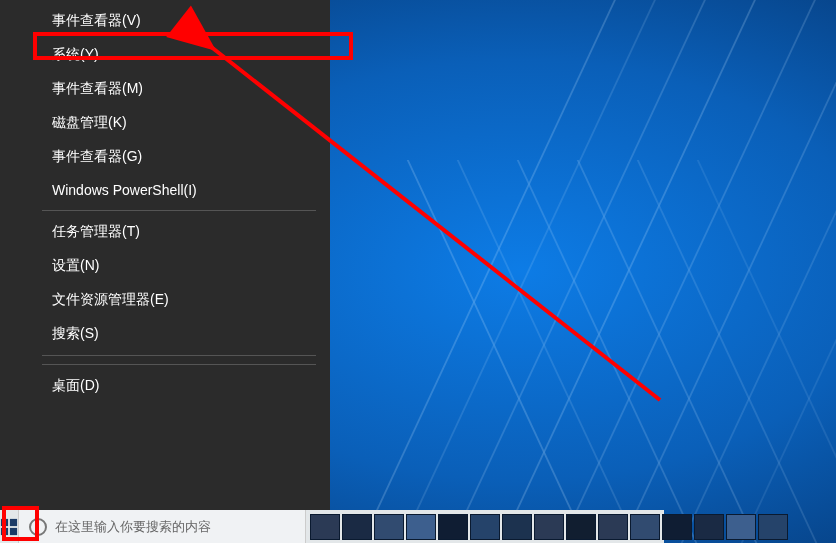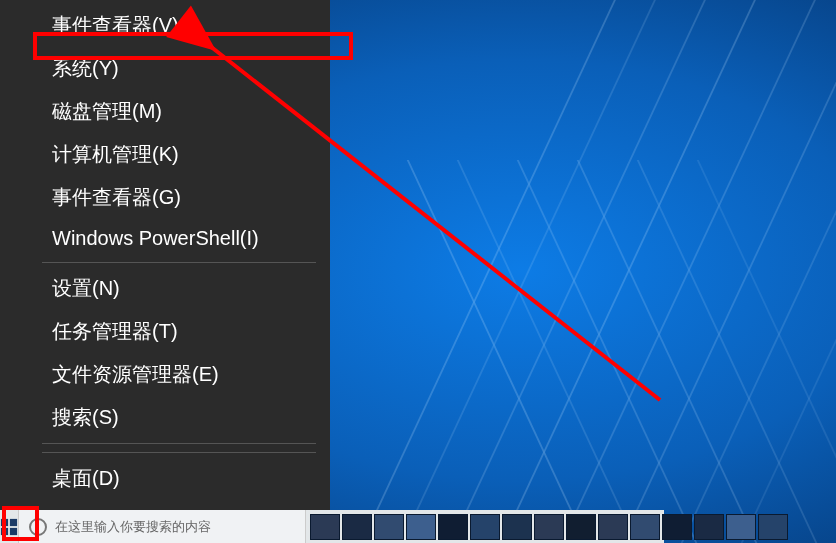--- a/index.html
+++ b/index.html
@@ -33,21 +33,21 @@
       230px 0 0 rgba(200,230,255,0.4),
       290px 0 0 rgba(200,230,255,0.3);
   }
 
   .context-menu {
     position: absolute;
     left: 0; top: 0;
     width: 330px; height: 510px;
     background: #2b2b2b;
     color: #fff;
-    font-size: 20px;
+    font-size: 14px;
     display: flex; flex-direction: column;
     padding-top: 4px;
   }
   .menu-item {
     padding: 8px 0 8px 52px;
     display:flex; align-items:center; justify-content:space-between;
     cursor: default;
     position:relative;
   }
   .menu-item .chev { margin-right:14px; color:#fff; font-size:12px; }
@@ -90,37 +90,37 @@
   <div class="beams"></div>
 
   <div class="context-menu">
     <div class="menu-item">
       <span>事件查看器(V)</span>
     </div>
     <div class="menu-item">
       <span>系统(Y)</span>
     </div>
     <div class="menu-item">
-      <span>磁盘管理(M)</span>
+      <span>事件查看器(M)</span>
     </div>
     <div class="menu-item">
-      <span>计算机管理(K)</span>
+      <span>磁盘管理(K)</span>
     </div>
     <div class="menu-item">
       <span>事件查看器(G)</span>
     </div>
     <div class="menu-item">
       <span>Windows PowerShell(I)</span>
     </div>
     <div class="separator"></div>
     <div class="menu-item">
-      <span>设置(N)</span>
+      <span>任务管理器(T)</span>
     </div>
     <div class="menu-item">
-      <span>任务管理器(T)</span>
+      <span>设置(N)</span>
     </div>
     <div class="menu-item">
       <span>文件资源管理器(E)</span>
     </div>
     <div class="menu-item">
       <span>搜索(S)</span>
     </div>
     <div class="separator"></div>
     <div class="separator"></div>
     <div class="menu-item">

